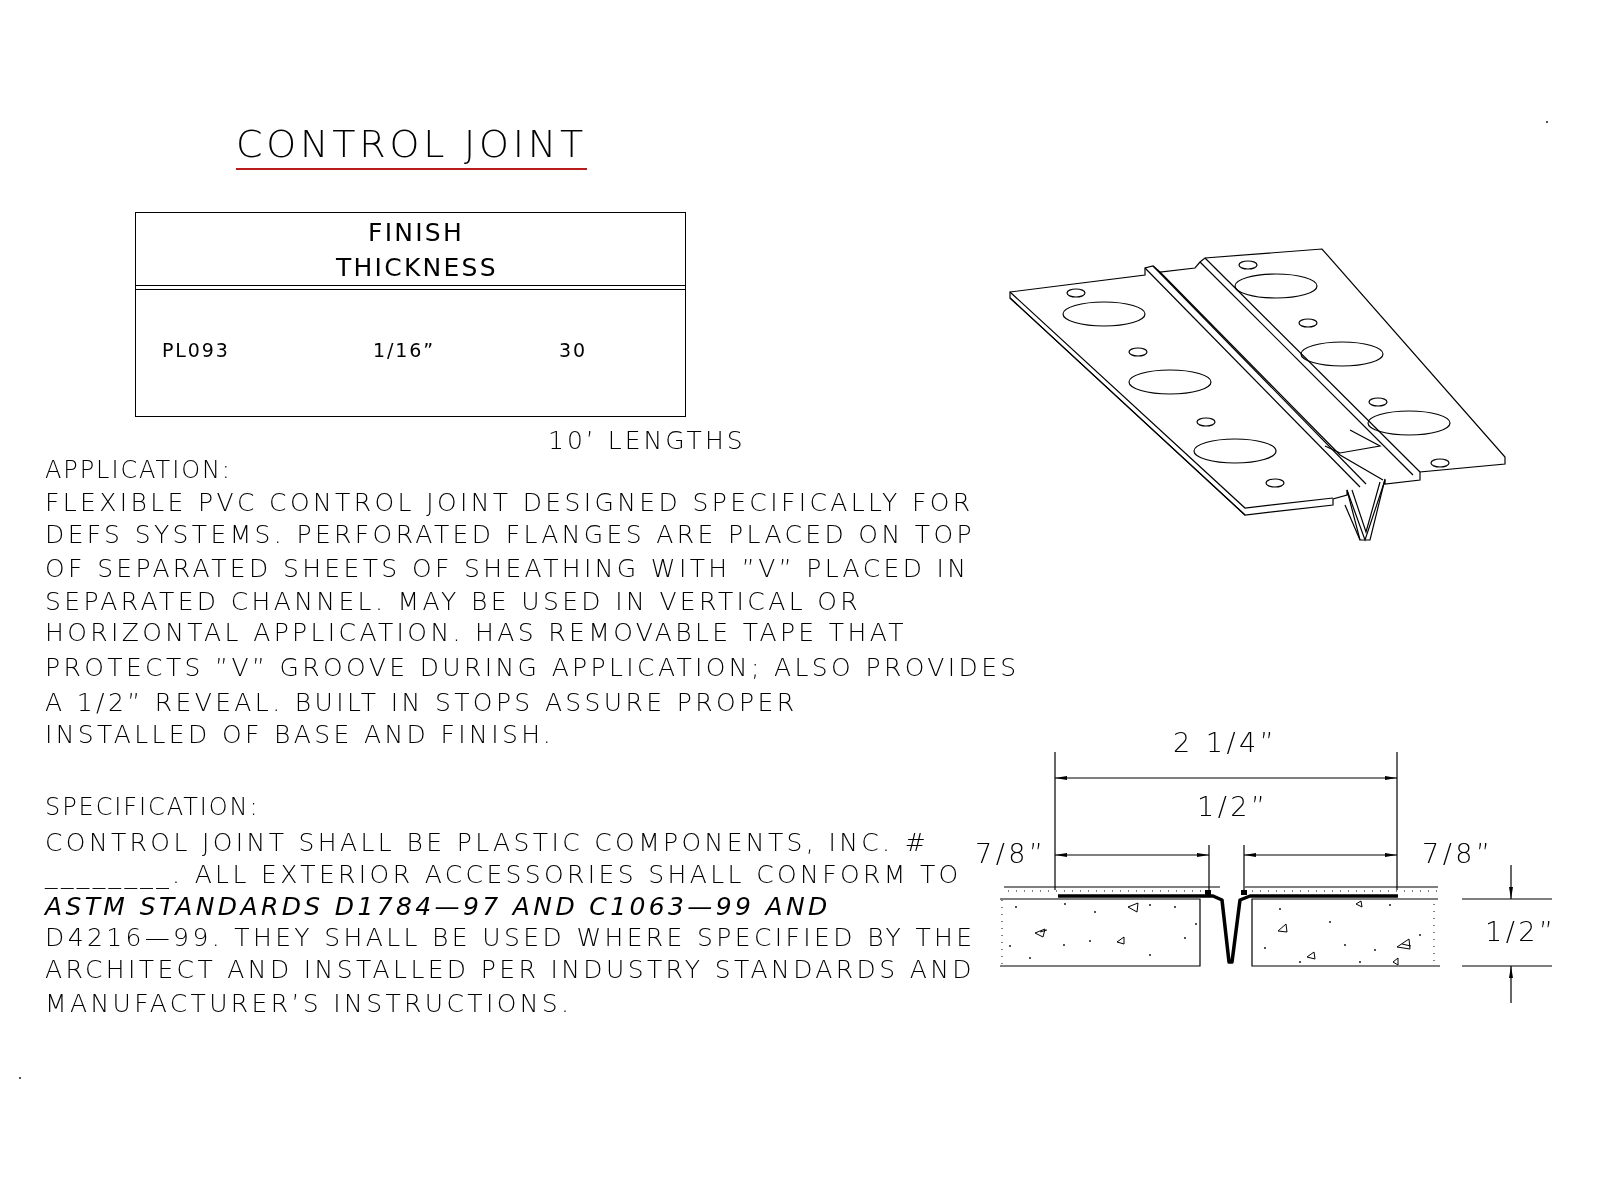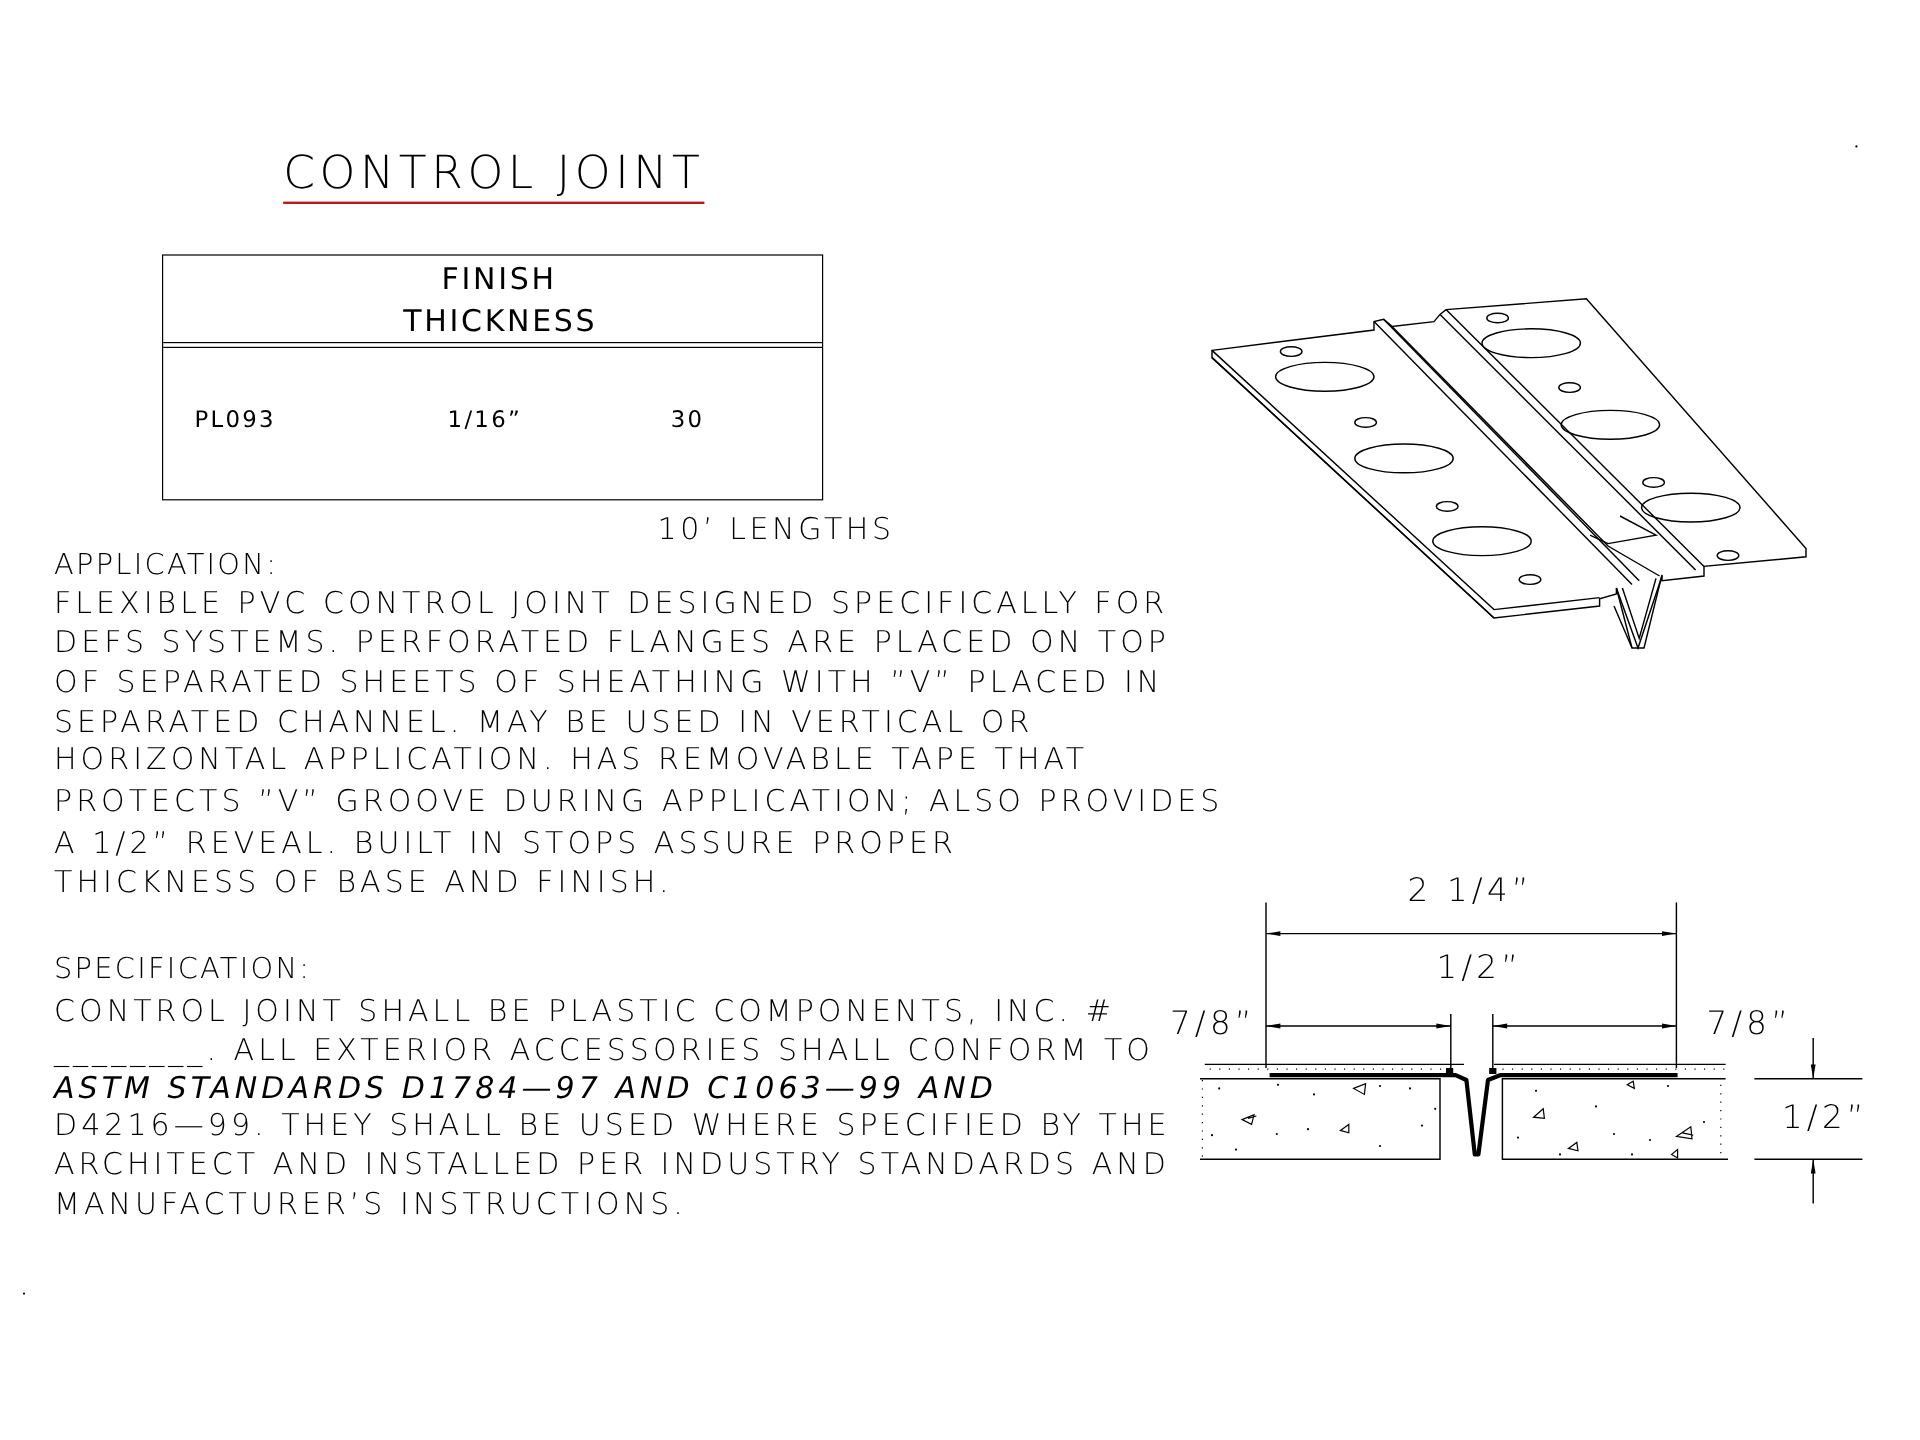--- a/index.html
+++ b/index.html
@@ -36,21 +36,21 @@
 <div class="cad lengths">10’ LENGTHS</div>
 
 <div class="cad sec-head" style="top:456px;">APPLICATION:</div>
 <div class="cad para-line" style="top:487px;">FLEXIBLE PVC CONTROL JOINT DESIGNED SPECIFICALLY FOR</div>
 <div class="cad para-line" style="top:519px;">DEFS SYSTEMS. PERFORATED FLANGES ARE PLACED ON TOP</div>
 <div class="cad para-line" style="top:553px;">OF SEPARATED SHEETS OF SHEATHING WITH ”V” PLACED IN</div>
 <div class="cad para-line" style="top:586px;">SEPARATED CHANNEL. MAY BE USED IN VERTICAL OR</div>
 <div class="cad para-line" style="top:617px;">HORIZONTAL APPLICATION. HAS REMOVABLE TAPE THAT</div>
 <div class="cad para-line" style="top:652px;">PROTECTS ”V” GROOVE DURING APPLICATION; ALSO PROVIDES</div>
 <div class="cad para-line" style="top:687px;">A 1/2” REVEAL. BUILT IN STOPS ASSURE PROPER</div>
-<div class="cad para-line" style="top:719px;">THICKNESS OF BASE AND FINISH.</div>
+<div class="cad para-line" style="top:719px;">INSTALLED OF BASE AND FINISH.</div>
 
 <div class="cad sec-head" style="top:793px;">SPECIFICATION:</div>
 <div class="cad para-line" style="top:827px;">CONTROL JOINT SHALL BE PLASTIC COMPONENTS, INC. #</div>
 <div class="cad para-line" style="top:859px;">________. ALL EXTERIOR ACCESSORIES SHALL CONFORM TO</div>
 <div class="cad para-line" style="top:891px;font-style:italic;">ASTM STANDARDS D1784—97 AND C1063—99 AND</div>
 <div class="cad para-line" style="top:922px;">D4216—99. THEY SHALL BE USED WHERE SPECIFIED BY THE</div>
 <div class="cad para-line" style="top:954px;">ARCHITECT AND INSTALLED PER INDUSTRY STANDARDS AND</div>
 <div class="cad para-line" style="top:988px;">MANUFACTURER’S INSTRUCTIONS.</div>
 
 <svg width="1600" height="1200" viewBox="0 0 1600 1200">

